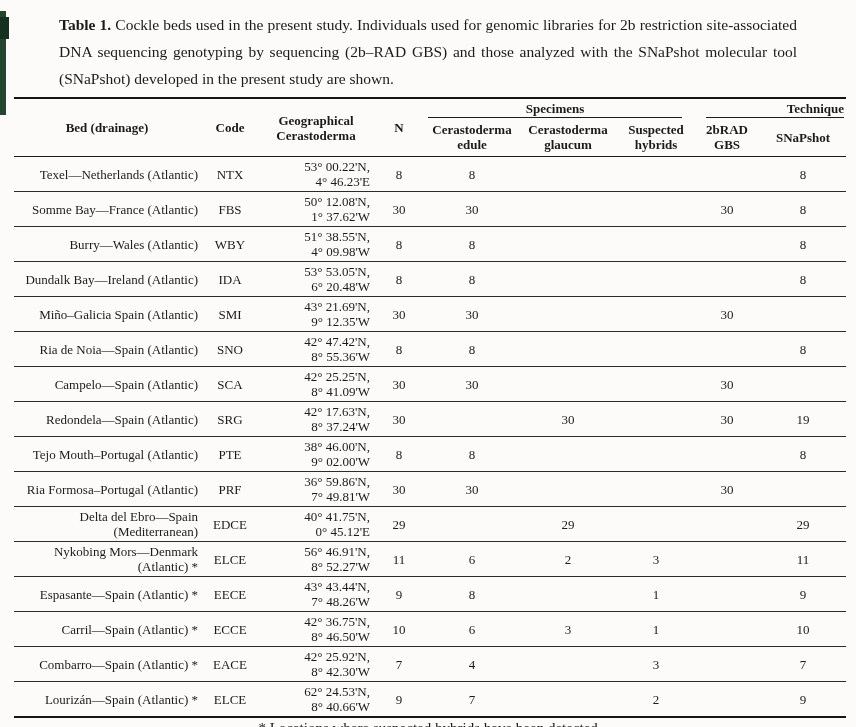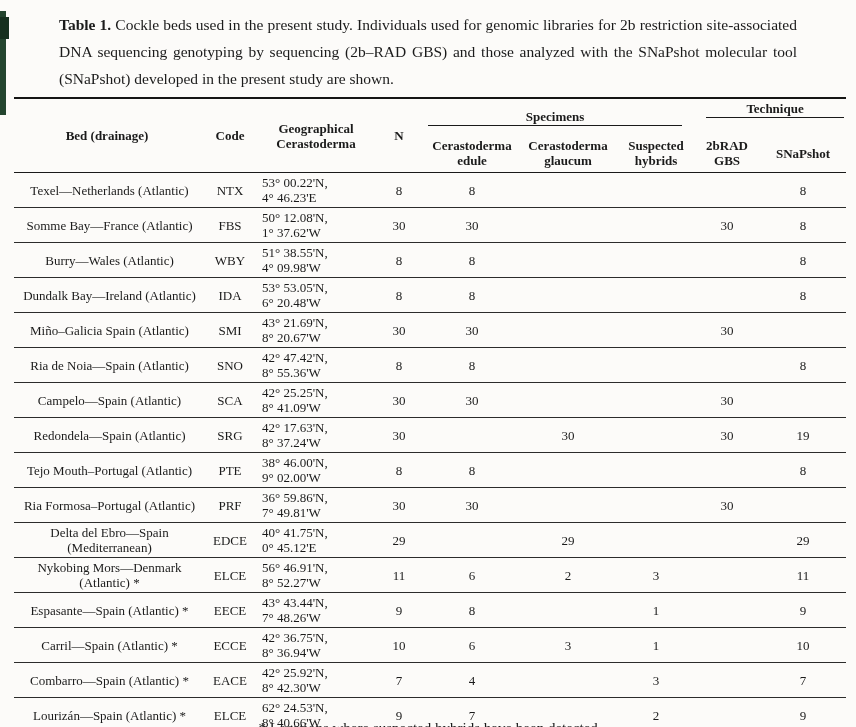--- a/index.html
+++ b/index.html
@@ -54,33 +54,33 @@
     text-align:center;vertical-align:middle;
     padding:1px 2px;
   }
   thead{border-bottom:1.6px solid #1a1a1a;}
   th.group{padding:2px 0 0 0;height:16px;}
   th.group .grp-inner{
     border-bottom:1.4px solid #1a1a1a;
     padding-bottom:1px;
   }
   th.group.g-spec .grp-inner{margin:0 12px 0 2px;}
-  th.group.g-tech .grp-inner{margin:0 2px 16px 12px;}
+  th.group.g-tech .grp-inner{margin:0 2px 0 12px;text-align:right;}
   th.species{}
   th.h-sub{height:36px;}
 
   tbody td{
     text-align:center;vertical-align:middle;
     padding:2px 2px;
     height:30px;
   }
   tbody tr{border-top:1px solid #2c2c2c;}
   tbody tr:first-child{border-top:none;}
-  td.bed{text-align:center;padding-left:7px;}
-  .coord-line{display:block;text-align:left;}
+  td.bed{text-align:right;padding-left:7px;}
+  .coord-line{display:block;text-align:right;}
 
   .footnote{
     position:absolute;left:14px;top:694px;width:832px;
     text-align:center;
     font-size:15px;
   }
 </style>
 </head>
 <body>
 
@@ -178,21 +178,21 @@
           <td></td>
           <td></td>
           <td></td>
           <td>8</td>
         </tr>
         <tr>
           <td class="bed">Miño–Galicia Spain (Atlantic)</td>
           <td>SMI</td>
           <td>
             <span class="coord-line">43° 21.69'N,</span>
-            <span class="coord-line">8° 20.67'W</span>
+            <span class="coord-line">9° 12.35'W</span>
           </td>
           <td>30</td>
           <td>30</td>
           <td></td>
           <td></td>
           <td>30</td>
           <td></td>
         </tr>
         <tr>
           <td class="bed">Ria de Noia—Spain (Atlantic)</td>
@@ -304,21 +304,21 @@
           <td></td>
           <td>1</td>
           <td></td>
           <td>9</td>
         </tr>
         <tr>
           <td class="bed">Carril—Spain (Atlantic) *</td>
           <td>ECCE</td>
           <td>
             <span class="coord-line">42° 36.75'N,</span>
-            <span class="coord-line">8° 36.94'W</span>
+            <span class="coord-line">8° 46.50'W</span>
           </td>
           <td>10</td>
           <td>6</td>
           <td>3</td>
           <td>1</td>
           <td></td>
           <td>10</td>
         </tr>
         <tr>
           <td class="bed">Combarro—Spain (Atlantic) *</td>

